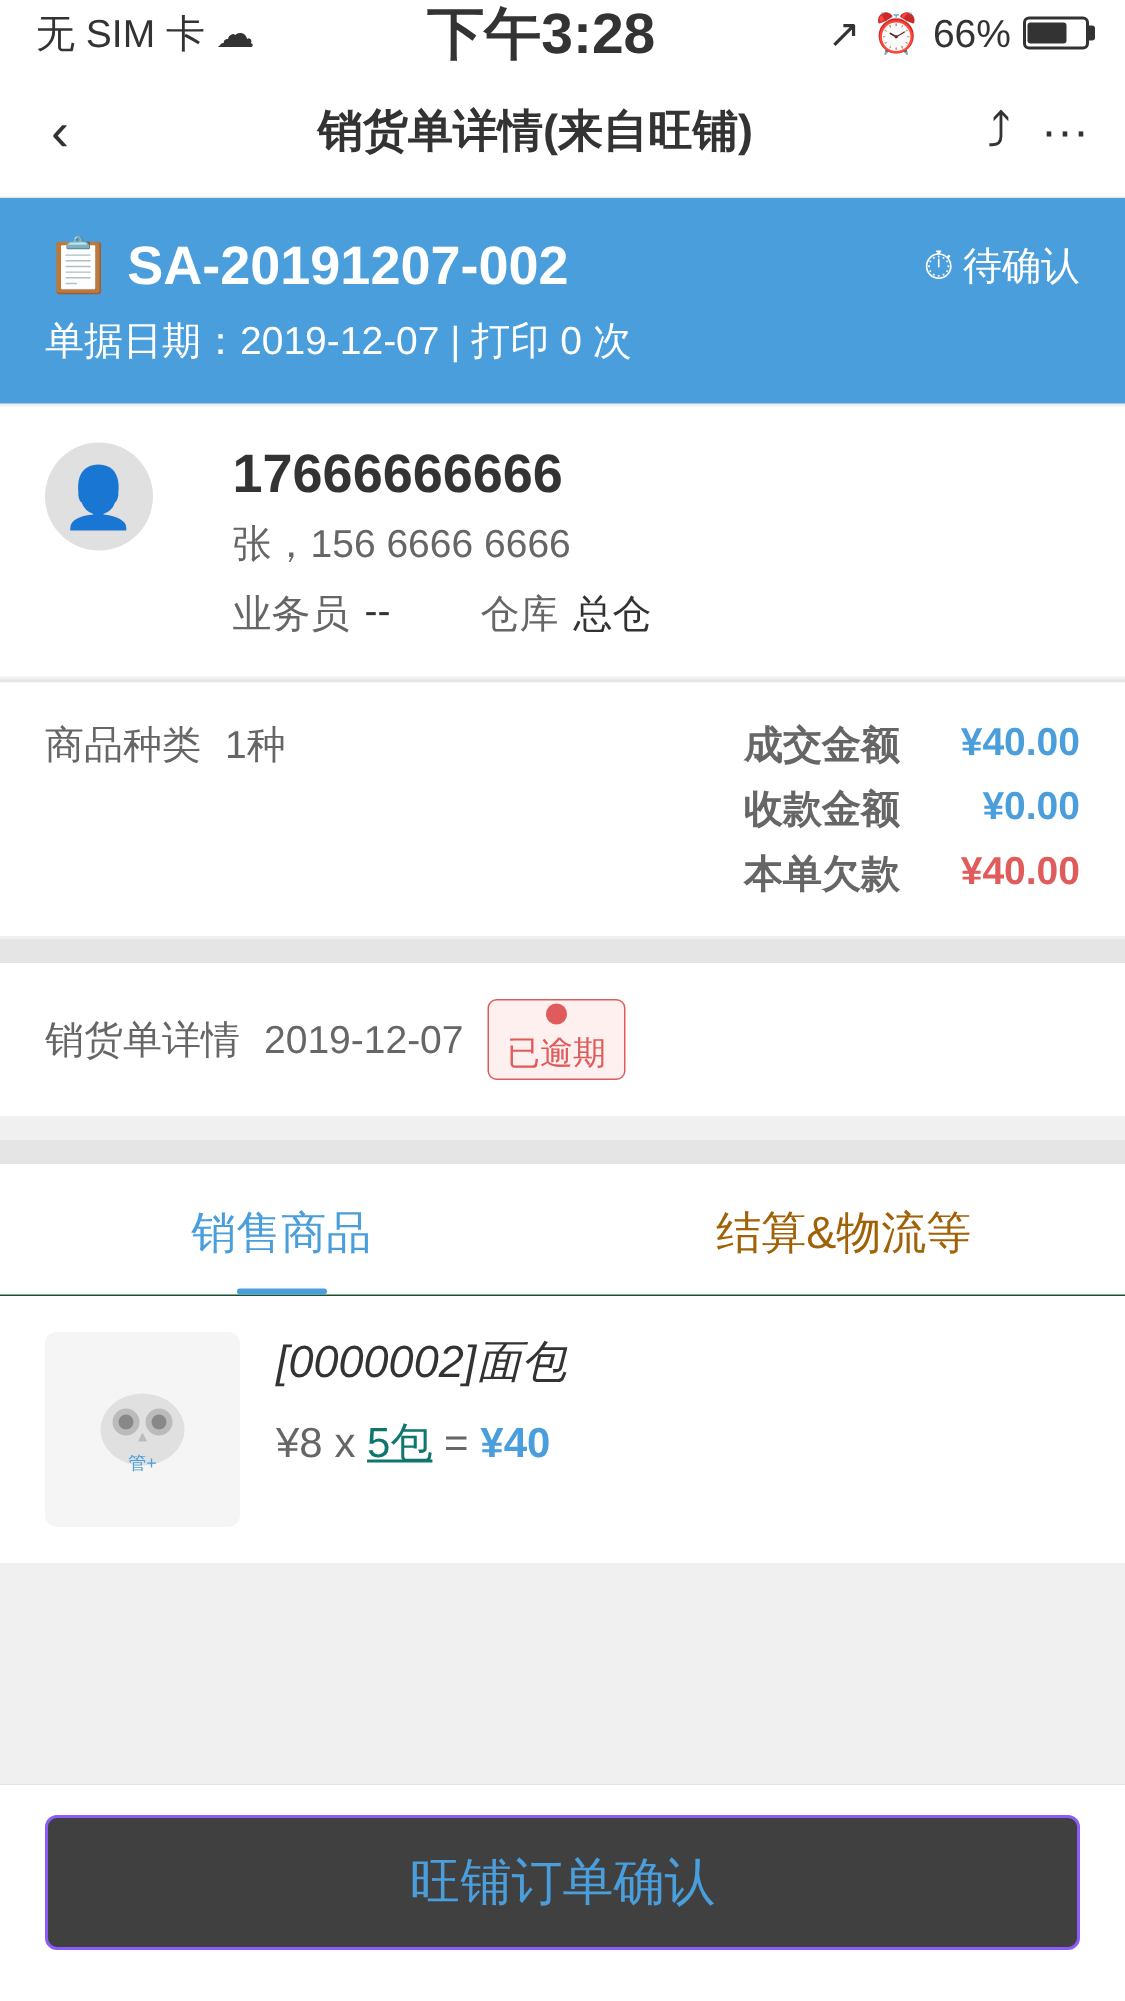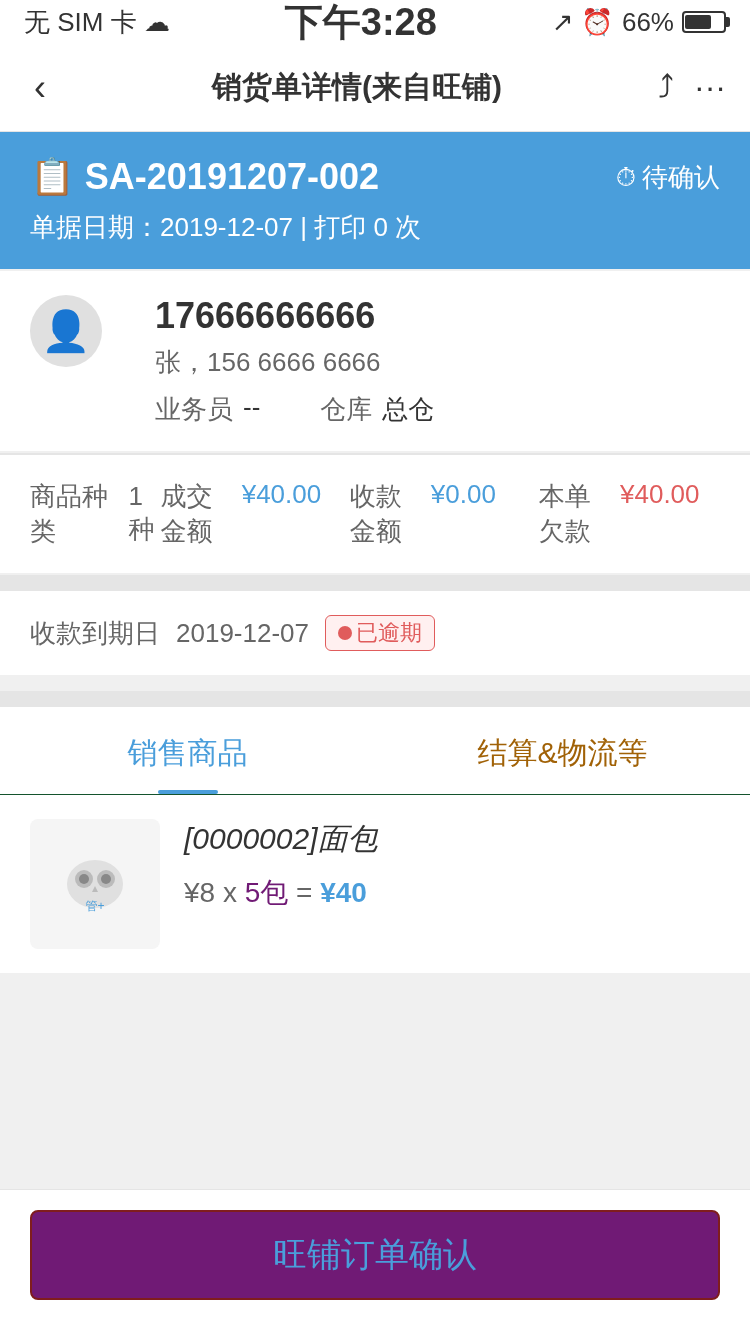--- a/index.html
+++ b/index.html
@@ -193,33 +193,35 @@
     }
     .summary-left {
       display: flex;
       align-items: center;
       gap: 16px;
       font-size: 26px;
       color: #666;
     }
     .summary-right {
       display: flex;
-      flex-direction: row;
+      flex-direction: column;
       align-items: flex-end;
       gap: 8px;
+      font-weight: bold;
     }
     .amount-row {
       display: flex;
       gap: 20px;
       font-size: 26px;
       color: #666;
     }
     .amount-value {
       color: #4a9edb;
       min-width: 100px;
+      text-align: right;
     }
     .amount-value.red {
       color: #e05c5c;
     }
 
     
     .due-section {
       background: #fff;
       padding: 24px 30px;
       margin-bottom: 16px;
@@ -232,20 +234,21 @@
     .overdue-badge {
       background: #fff0f0;
       color: #e05c5c;
       border: 1px solid #e05c5c;
       border-radius: 6px;
       padding: 2px 12px;
       font-size: 22px;
       display: flex;
       align-items: center;
       gap: 4px;
+      flex-direction: column;
     }
     .overdue-dot {
       width: 14px;
       height: 14px;
       background: #e05c5c;
       border-radius: 50%;
       display: inline-block;
     }
 
     
@@ -306,21 +309,22 @@
       font-size: 30px;
       color: #333;
       margin-bottom: 14px;
       font-style: italic;
     }
     .product-price {
       font-size: 28px;
       color: #666;
     }
     .product-price .qty {
-      color: #701a75;
+      color: #0f766e;
+      text-decoration: underline;
     }
     .product-price .total {
       color: #4a9edb;
       font-weight: 600;
     }
 
     
     .content-area {
       background: #f0f0f0;
       min-height: 340px;
@@ -332,22 +336,22 @@
       bottom: 0;
       left: 0;
       width: 750px;
       background: #fff;
       padding: 20px 30px 34px;
       border-top: 1px solid #e5e5e5;
     }
     .confirm-btn {
       width: 100%;
       height: 90px;
-      border: 2px solid #7f1d1d;
-      background: #701a75;
+      border: 2px solid #8b5cf6;
+      background: #404040;
       color: #4a9edb;
       font-size: 34px;
       font-weight: 500;
       border-radius: 8px;
       cursor: pointer;
       display: flex;
       align-items: center;
       justify-content: center;
     }
   </style>
@@ -429,21 +433,21 @@
     </div>
     <div class="amount-row">
       <span>本单欠款</span>
       <span class="amount-value red">¥40.00</span>
     </div>
   </div>
 </div>
 
 <div style="background:#e5e5e5; height:16px;"></div>
 <div class="due-section">
-  <span>收款到期日</span>
+  <span>销货单详情</span>
   <span>2019-12-07</span>
   <span class="overdue-badge">
     <span class="overdue-dot"></span>
     <span>已逾期</span>
   </span>
 </div>
 
 <div style="background:#e5e5e5; height:16px;"></div>
 <div class="tabs-section">
   <div class="tab active">

